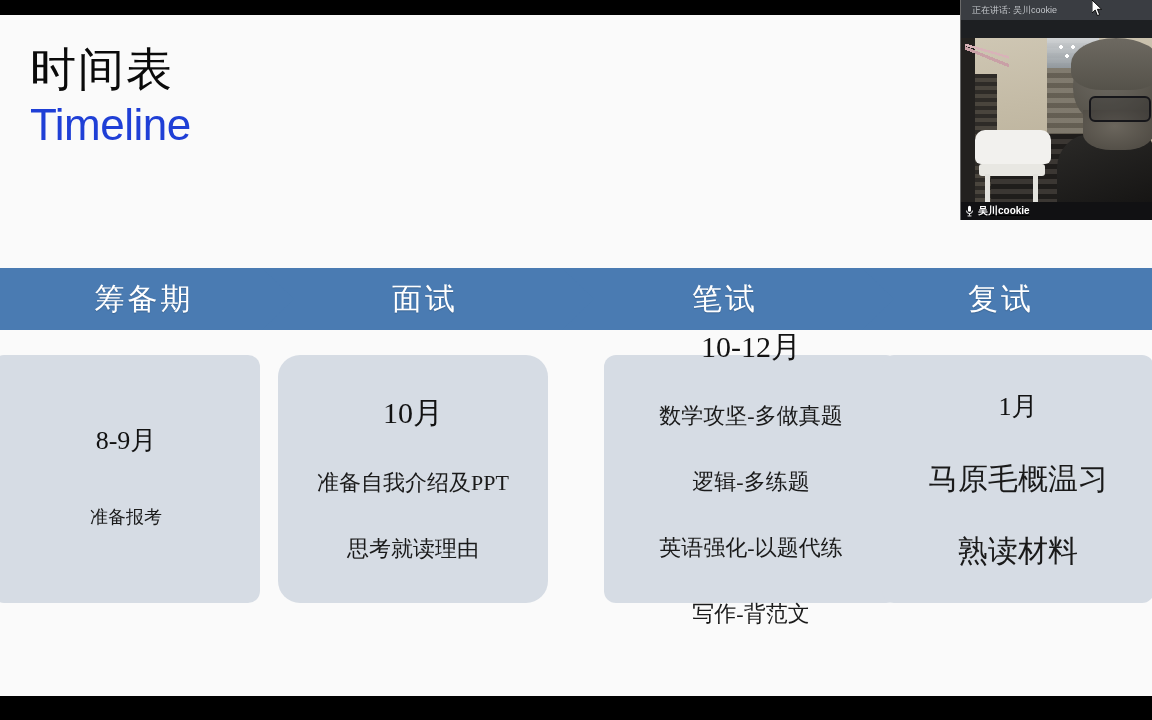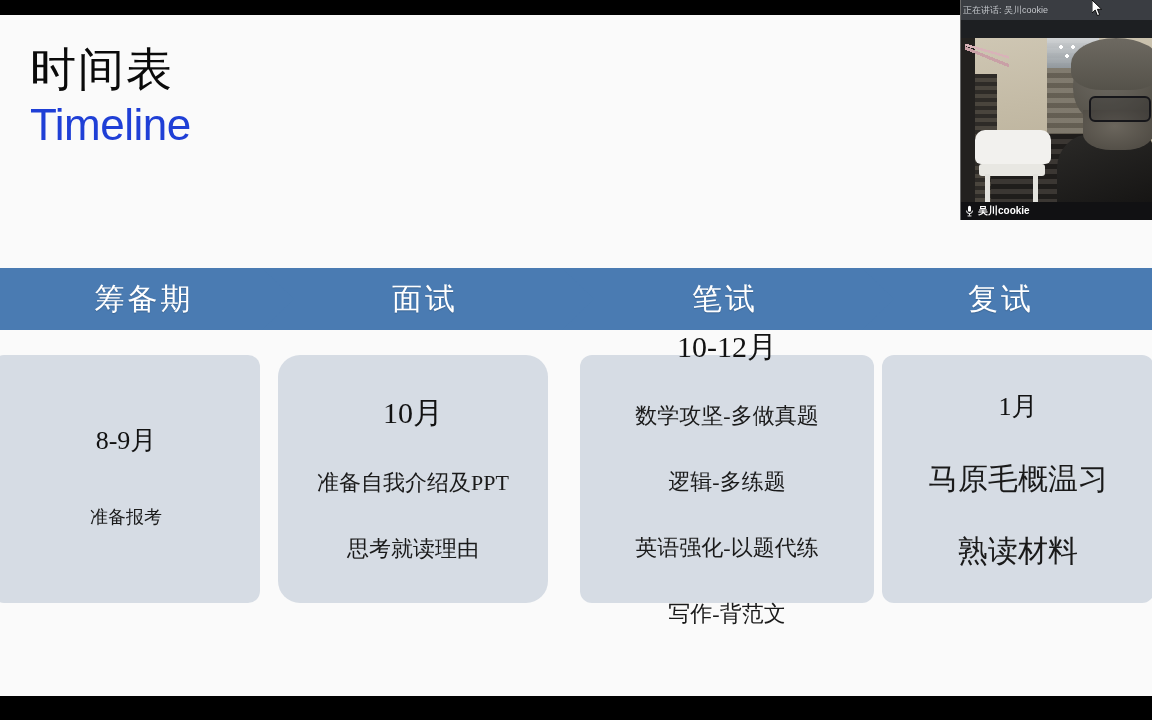--- a/index.html
+++ b/index.html
@@ -134,21 +134,21 @@
     border-radius: 12px;
     display: flex;
     flex-direction: column;
     align-items: center;
     justify-content: center;
     box-sizing: border-box;
     padding: 6px 8px;
   }
   .card-1 { left: -8px;  width: 268px; }
   .card-2 { left: 278px; width: 270px; border-radius: 22px; }
-  .card-3 { left: 580px; width: 294px; }
+  .card-3 { left: 604px; width: 294px; }
   .card-4 { left: 882px; width: 272px; }
 
   .card-head {
     font-family: "Liberation Serif", "DejaVu Serif", serif;
     font-size: 28px;
     line-height: 40px;
     color: #121212;
     white-space: nowrap;
   }
   .card-line {
@@ -180,21 +180,21 @@
     box-sizing: border-box;
     overflow: hidden;
   }
   .pip-topbar {
     position: absolute;
     left: 0; top: 0;
     width: 100%; height: 20px;
     background: #3a3d42;
     display: flex;
     align-items: center;
-    padding-left: 2px;
+    padding-left: 11px;
     box-sizing: border-box;
     text-align: right;
   }
   .pip-topbar-text {
     font-family: "Liberation Sans", "DejaVu Sans", sans-serif;
     font-size: 9px;
     color: #cfd2d6;
     white-space: nowrap;
     opacity: .92;
   }
@@ -315,20 +315,21 @@
 
   .pip-namebar {
     position: absolute;
     left: 0; bottom: 0;
     width: 192px; height: 18px;
     background: #111113;
     display: flex;
     align-items: center;
     padding-left: 4px;
     box-sizing: border-box;
+    text-decoration: underline;
   }
   .mic-icon {
     width: 9px; height: 12px;
     margin-right: 4px;
     flex: 0 0 auto;
     display: block;
   }
   .pip-name {
     font-family: "Liberation Sans", "DejaVu Sans", sans-serif;
     font-size: 10px;

